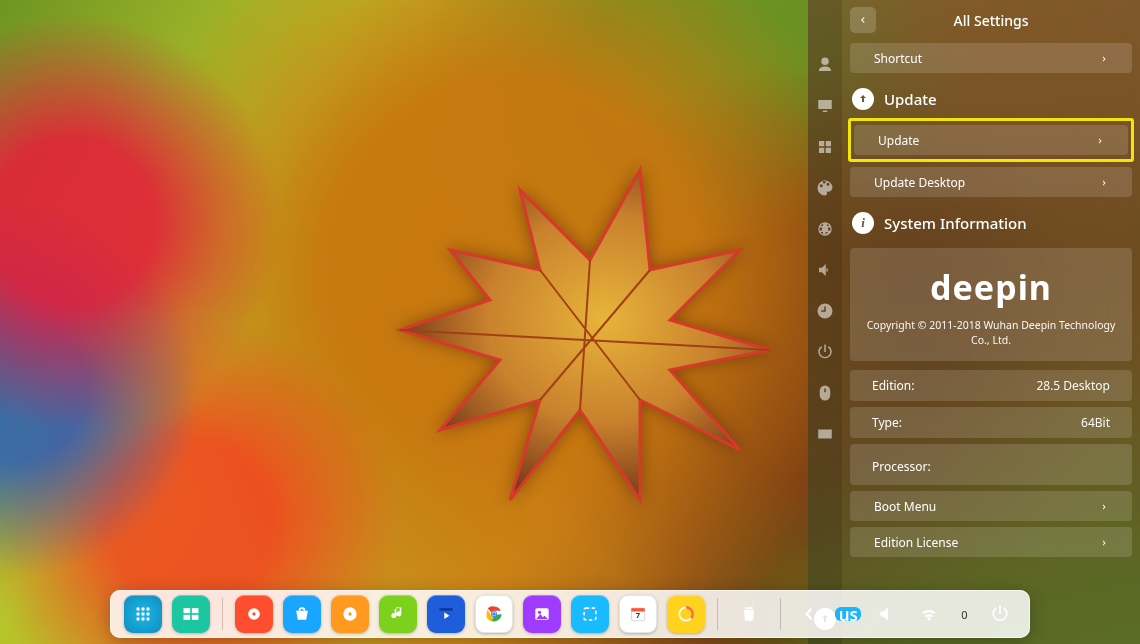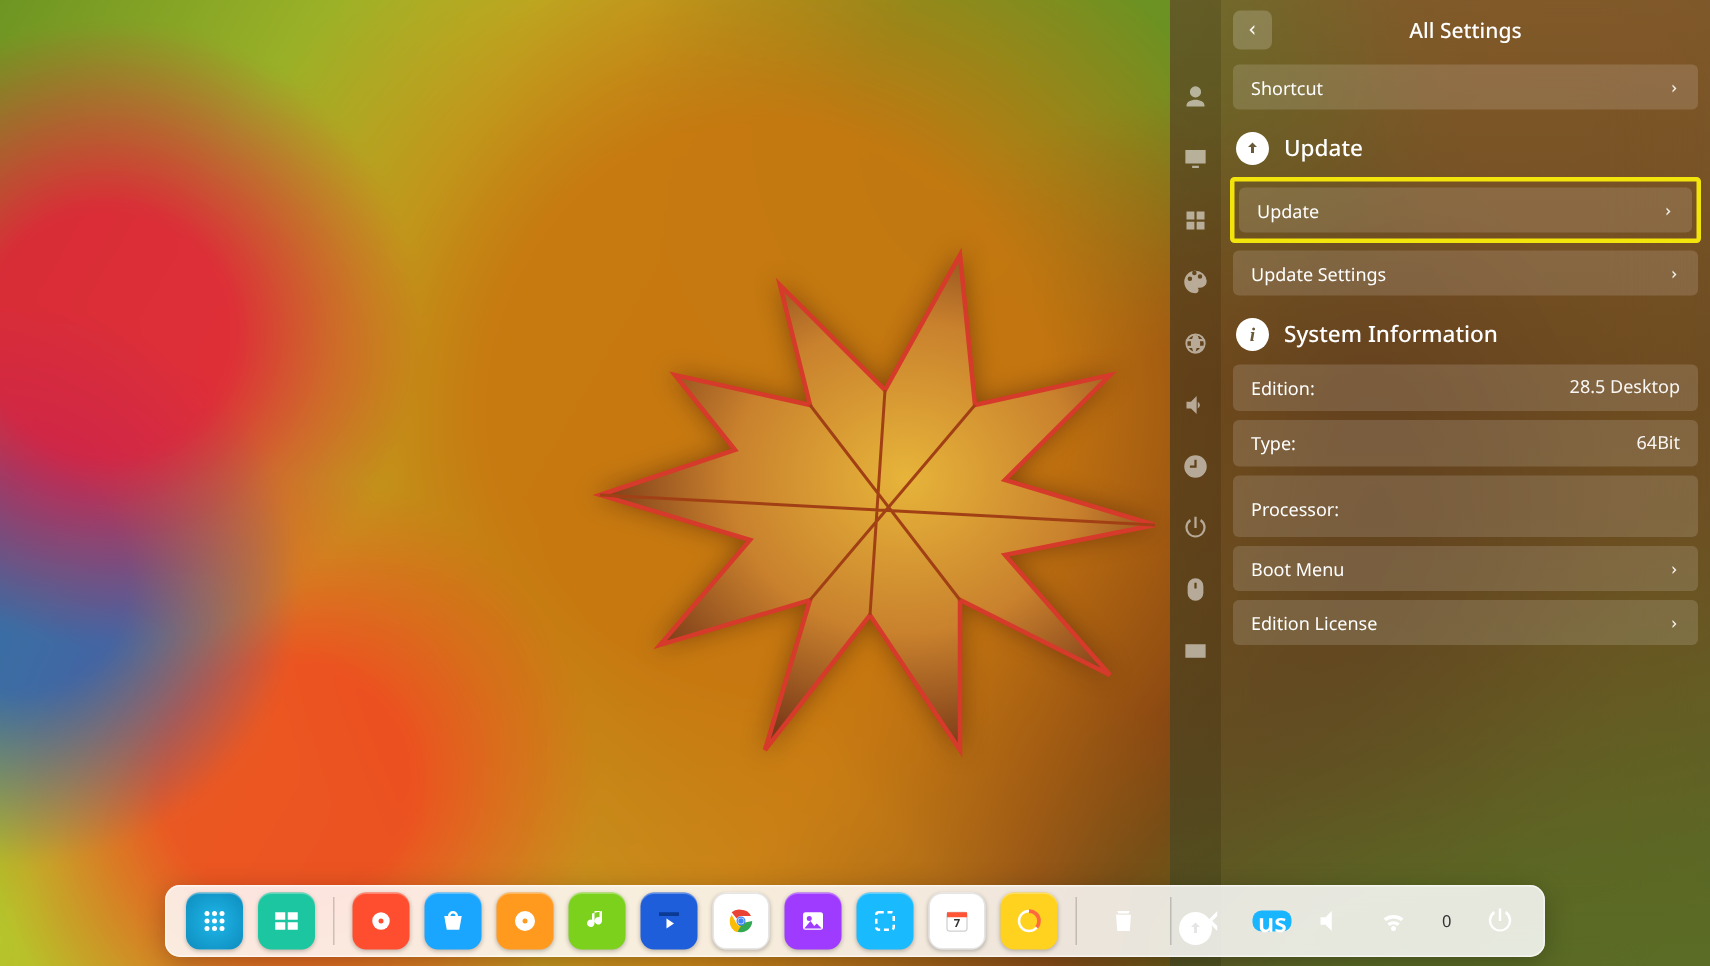--- a/index.html
+++ b/index.html
@@ -60,21 +60,21 @@
   .dock-control    { background:#1abaff; }
   .dock-calendar   { background:#fff; box-shadow: inset 0 0 0 1px rgba(0,0,0,.1),0 1px 3px rgba(0,0,0,.25);}
   .dock-manual     { background:#ffd21f; }
   .dock-trash      { background:transparent; box-shadow:none; }
   .dock-tray       { width:auto; padding:0 6px; background:transparent; box-shadow:none; color:#222; gap:6px; display:flex;}
   .kbd-us          { width:26px;height:14px;border-radius:6px;background:#1ab5ff;display:flex;align-items:center;justify-content:center;font-size:17px;color:#fff;font-weight:600;}
   .time-pill       { width:auto;padding:0 6px;color:#333;font-size:11px;display:flex;align-items:center;}
 
   
   .panel {
-    position:absolute; top:0; right:0; bottom:0; width:360px;
+    position:absolute; top:0; right:0; bottom:0; width:332px;
     display:flex;
     background: rgba(55,40,25,.30);
     backdrop-filter: blur(30px) saturate(1.1);
     -webkit-backdrop-filter: blur(30px) saturate(1.1);
     color:#fff;
     font-size:13px;
   }
   .panel::before{ 
     content:""; position:absolute; inset:0;
     background:
@@ -109,21 +109,21 @@
     display:flex;align-items:center;justify-content:center;cursor:pointer;
   }
   .back-btn svg{width:10px;height:10px;fill:#fff;opacity:.9;}
   .panel-title { font-size:14px; font-weight:500; }
 
   .row {
     height:30px; margin:3px 2px;
     background: rgba(255,255,255,.14);
     border-radius:4px;
     display:flex; align-items:center;
-    padding:0 12px;
+    padding:0 24px;
     cursor:pointer;
   }
   .row .chev { margin-left:auto; opacity:.9; }
   .row .chev svg{width:8px;height:8px;fill:#fff;}
   .row.small { font-size:12px; }
 
   .section-head {
     display:flex; align-items:center; gap:10px;
     margin:12px 4px 6px 4px;
     font-size:15px; font-weight:500;
@@ -145,21 +145,21 @@
     padding:16px 10px 14px 10px;
   }
   .brand-word { font-size:34px; font-weight:700; letter-spacing:1px; }
   .brand-sub  { font-size:10.5px; opacity:.95; margin-top:8px; line-height:1.4;}
 
   .kv {
     margin:3px 2px;
     background: rgba(255,255,255,.14);
     border-radius:4px;
     display:flex; align-items:center;
-    padding:7px 12px;
+    padding:7px 22px;
     font-size:12px;
   }
   .kv .v { margin-left:auto; text-align:right; opacity:.95; max-width:170px; line-height:1.35;}
   .kv.multi { align-items:flex-start; padding-top:10px; padding-bottom:10px;}
   .kv.multi .k { padding-top:4px;}
 
   .scroll { overflow-y:auto; scrollbar-width:none; }
   .scroll::-webkit-scrollbar{display:none;}
 </style>
 </head>
@@ -256,31 +256,35 @@
     <div class="highlight-box">
       <div class="row small">
         <span>Update</span>
         <span class="chev"><svg viewBox="0 0 24 24">
               <path d="M9 4l8 8-8 8v-4l4-4-4-4z"></path>
             </svg></span>
       </div>
     </div>
 
     <div class="row small">
-      <span>Update Settings</span>
+      <span>Update Desktop</span>
       <span class="chev"><svg viewBox="0 0 24 24">
             <path d="M9 4l8 8-8 8v-4l4-4-4-4z"></path>
           </svg></span>
     </div>
 
     <div class="section-head">
       <span class="bullet info">i</span>
       <span>System Information</span>
     </div>
 
+    <div class="brand-card">
+      <div class="brand-word">deepin</div>
+      <div class="brand-sub">Copyright © 2011-2018 Wuhan Deepin Technology Co., Ltd.</div>
+    </div>
 
     <div class="kv">
       <span class="k">Edition:</span>
       <span class="v">28.5 Desktop</span>
     </div>
     <div class="kv">
       <span class="k">Type:</span>
       <span class="v">64Bit</span>
     </div>
     <div class="kv multi">

